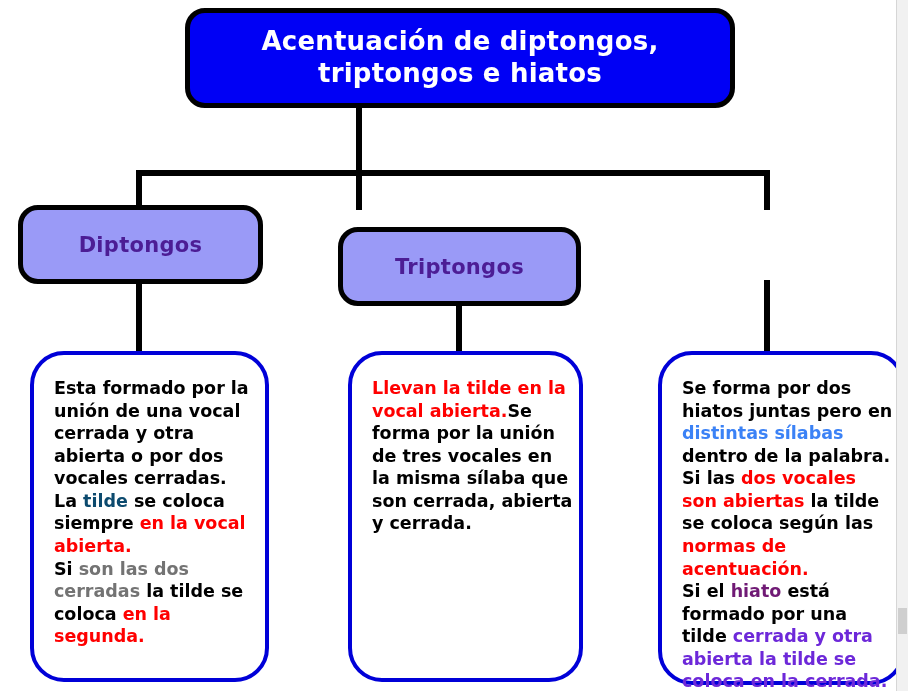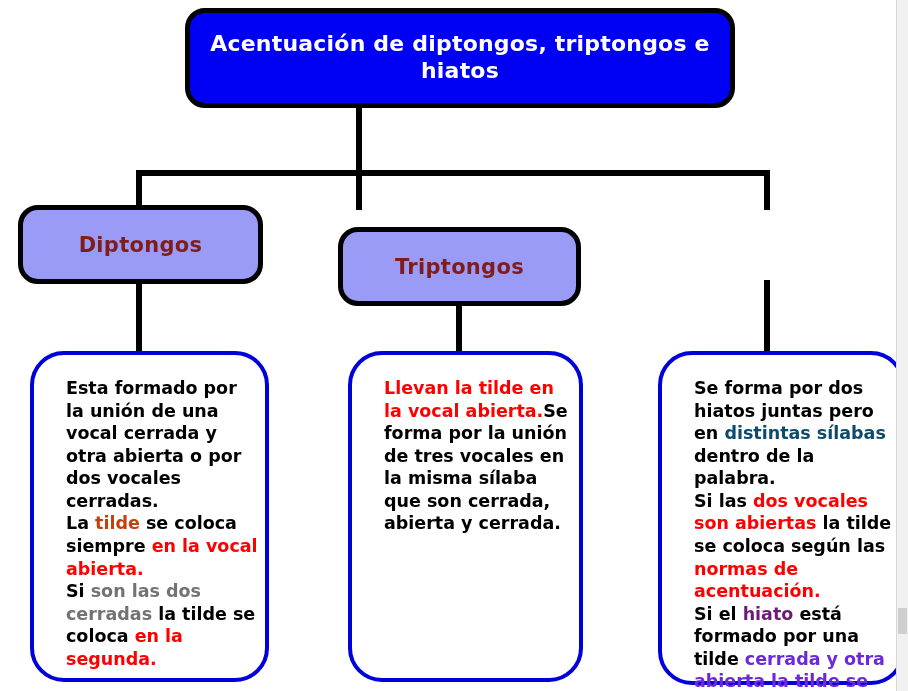--- a/index.html
+++ b/index.html
@@ -34,60 +34,60 @@
     box-sizing: border-box;
     background: #0000F5;
     border: 5px solid #000000;
     border-radius: 20px;
     display: flex;
     align-items: center;
     justify-content: center;
     text-align: center;
     color: #ffffff;
     font-weight: bold;
-    font-size: 22px;
+    font-size: 26px;
     line-height: 1.22;
     letter-spacing: 0.2px;
   }
 
   
   .node-cat {
     position: absolute;
     top: 205px;
     height: 79px;
     box-sizing: border-box;
     background: #9A9AF7;
     border: 5px solid #000000;
     border-radius: 20px;
     display: flex;
     align-items: center;
     justify-content: center;
     text-align: left;
-    color: #7f1d1d;
+    color: #4c1d95;
     font-weight: bold;
     font-size: 21px;
     letter-spacing: 0.3px;
   }
   #cat-0 { left: 18px;  width: 245px; }
   #cat-1 { left: 338px; width: 243px; margin-top: 22px; }
   #cat-2 { left: 648px; width: 243px; }
 
   
   .node-desc {
     position: absolute;
     top: 351px;
     box-sizing: border-box;
     background: #ffffff;
     border: 4px solid #0000D8;
     border-radius: 34px;
     color: #000000;
     font-weight: bold;
     font-size: 17.5px;
     line-height: 1.29;
-    padding: 22px 6px 10px 32px;
+    padding: 22px 6px 10px 20px;
     overflow: visible;
   }
   #desc-0 { left: 30px;  width: 239px; height: 331px; }
   #desc-1 { left: 348px; width: 235px; height: 331px; }
   #desc-2 { left: 658px; width: 247px; height: 334px; }
 
   .node-desc p {
     margin: 0;
     white-space: pre-wrap;
   }
@@ -133,29 +133,29 @@
 
   <div class="node-cat" id="cat-0">
     <span>Diptongos</span>
   </div>
   <div class="node-cat" id="cat-1">
     <span>Triptongos</span>
   </div>
 
   <div class="node-desc" id="desc-0">
     <p><span>Esta formado por la unión de una vocal cerrada y otra abierta o por dos vocales cerradas.
-</span><span>La </span><span style="color: #c2410c;">tilde</span><span> se coloca siempre </span><span style="color: rgb(255, 0, 0);">en la vocal abierta.
+</span><span>La </span><span style="color: #0c4a6e;">tilde</span><span> se coloca siempre </span><span style="color: rgb(255, 0, 0);">en la vocal abierta.
 </span><span>Si </span><span style="color: #737373;">son las dos cerradas</span><span> la tilde se coloca </span><span style="color: rgb(255, 0, 0);">en la segunda.</span></p>
   </div>
   <div class="node-desc" id="desc-1">
     <p><span style="color: rgb(255, 0, 0);">Llevan la tilde en la vocal abierta.</span><span>Se forma por la unión de tres vocales en la misma sílaba que son cerrada, abierta y cerrada.
 </span></p>
   </div>
   <div class="node-desc" id="desc-2">
-    <p><span>Se forma por dos hiatos juntas pero en </span><span style="color: #0c4a6e; text-align: right;">distintas sílabas</span><span> dentro de la palabra.
+    <p><span>Se forma por dos hiatos juntas pero en </span><span style="color: #3b82f6; text-align: right;">distintas sílabas</span><span> dentro de la palabra.
 </span><span>Si las </span><span style="color: rgb(255, 0, 0);">dos vocales son abiertas</span><span> la tilde se coloca según las </span><span style="color: rgb(255, 0, 0);">normas de acentuación.
 </span><span>Si el </span><span style="color: #701a75;">hiato</span><span> está formado por una tilde </span><span style="color: #6d28d9;">cerrada y otra abierta la tilde se coloca en la cerrada.</span></p>
   </div>
 
   <div class="scroll-strip"></div>
   <div class="scroll-thumb"></div>
 
 </div>
 
 </body></html>

